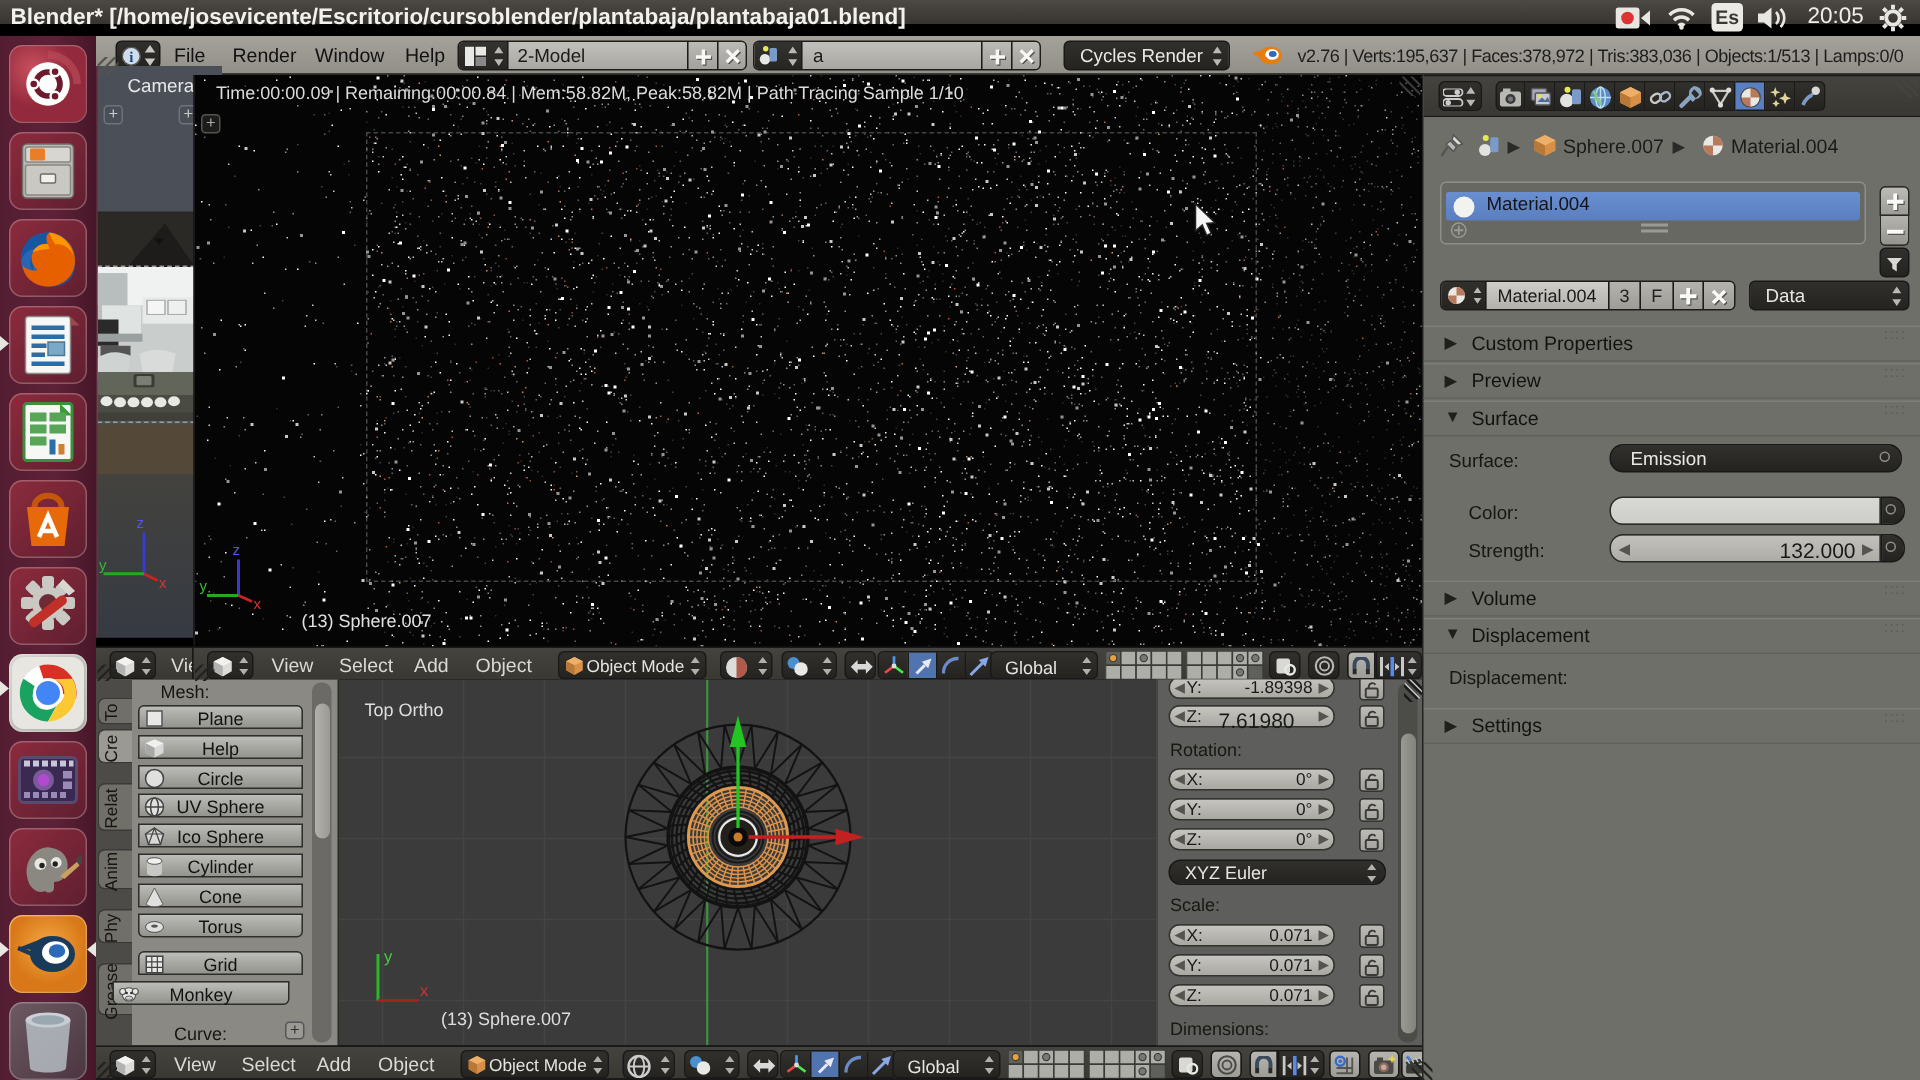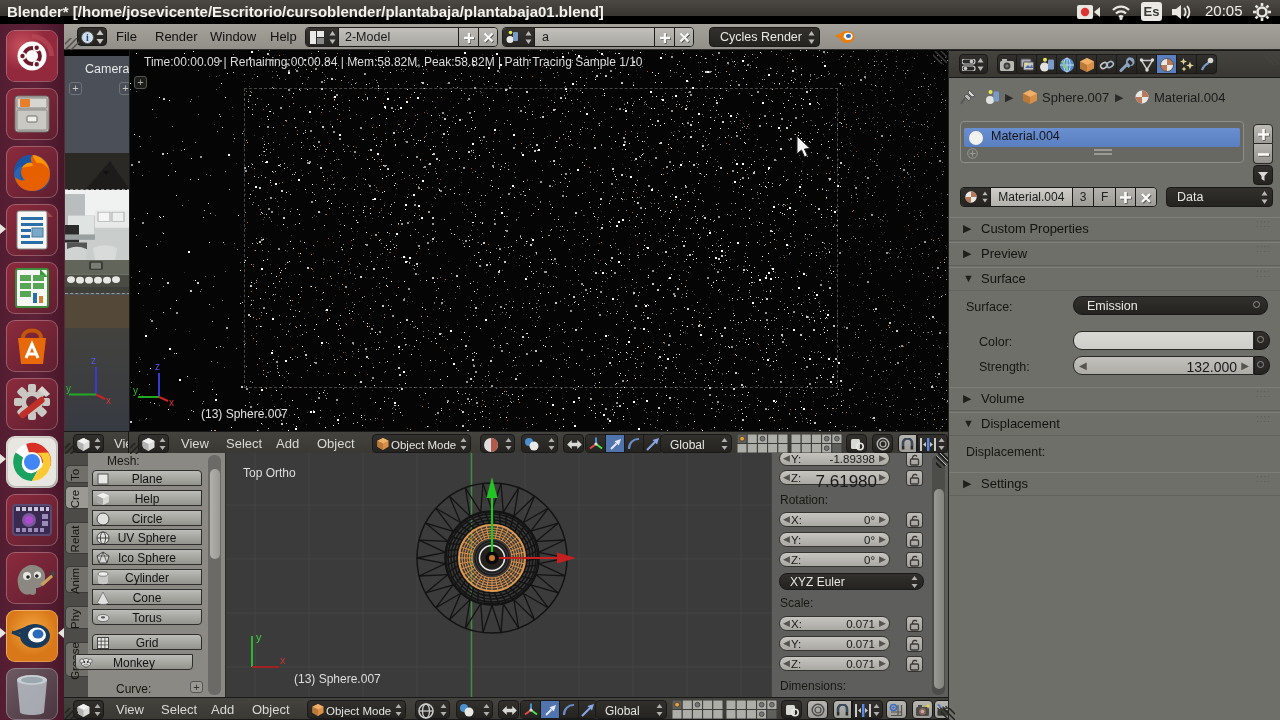--- a/index.html
+++ b/index.html
@@ -296,23 +296,24 @@
       </svg>
  </div>
 
  <svg class="abs" style="left:771px;top:4px;" width="20" height="17" viewBox="0 0 20 17">
       <ellipse cx="12" cy="9" rx="7.5" ry="6" fill="#e87d0d"></ellipse>
       <ellipse cx="13" cy="8.3" rx="4.5" ry="3.6" fill="#fff"></ellipse>
       <ellipse cx="13.5" cy="8" rx="2.6" ry="2" fill="#2a6ab8"></ellipse>
       <path d="M0 7.5 L10 4 L8 9 Z" fill="#e87d0d"></path>
       <path d="M1 7.5 L9 11 L11 14" stroke="#e87d0d" stroke-width="2" fill="none"></path>
     </svg>
+ <div class="abs" style="left:801px;top:6px;font-size:12px;letter-spacing:-0.3px;color:#1e1e1e;">v2.76 | Verts:195,637 | Faces:378,972 | Tris:383,036 | Objects:1/513 | Lamps:0/0</div>
 </div>
 
-<div class="abs" style="left:64px;top:56px;width:84px;height:381px;background:#4a4f58;border-left:1px solid #5a2a3a;overflow:hidden;">
+<div class="abs" style="left:64px;top:44px;width:84px;height:381px;background:#4a4f58;border-left:1px solid #5a2a3a;overflow:hidden;">
   <div class="abs" style="left:20px;top:6px;font-size:12.5px;color:#e8e8e8;">Camera</div>
   <div class="abs" style="left:4px;top:26px;width:13px;height:13px;border:1px solid #6e737a;border-radius:3px;background:#4a4f57;color:#c8c8c8;font-size:11px;line-height:11px;text-align:center;">+</div>
   <div class="abs" style="left:54px;top:26px;width:13px;height:13px;border:1px solid #6e737a;border-radius:3px;background:#4a4f57;color:#c8c8c8;font-size:11px;line-height:11px;text-align:center;">+</div>
 
   <div class="abs" style="left:0;top:97px;width:65px;height:37px;background:#2a2926;"></div>
   <svg class="abs" style="left:0;top:97px;" width="65" height="37" viewBox="0 0 65 37">
       <path d="M20 37 L45 8 L65 37 Z" fill="#1d1c1a"></path>
       <path d="M38 18 l6 0 l-3 4 z" fill="#111"></path>
     </svg>
   <div class="abs" style="left:0;top:133px;width:65px;height:1px;border-top:1px dashed #999;"></div>
@@ -851,21 +852,21 @@
     <span style="position:absolute;right:3px;top:1px;font-size:9px;color:#55544f;">▶</span>
     </div>
     <div class="abs" style="left:134px;top:-2px;width:17px;height:16px;background:linear-gradient(#bcbbb6,#a2a19c);border:1px solid #33332f;border-radius:3px;">
         <svg width="11" height="12" viewBox="0 0 11 12" style="margin:1.5px auto;">
         <rect x="1.5" y="5" width="8" height="6" rx="1" fill="none" stroke="#3a3a38" stroke-width="1.3"></rect>
         <path d="M3.5 5 V3.5 A 2.5 2.5 0 0 1 8 2.5" fill="none" stroke="#3a3a38" stroke-width="1.3"></path>
       </svg>
     </div>
     <div class="abs" style="left:7px;top:17px;width:111px;height:15px;background:linear-gradient(#c6c5c0,#a9a8a3);border:1px solid #33332f;border-radius:8px;">
     <span style="position:absolute;left:11px;top:1px;font-size:11.5px;color:#1a1a1a;">Z:</span>
-    <span style="position:absolute;right:12px;top:1px;font-size:17px;color:#1a1a1a;">7.61980</span>
+    <span style="position:absolute;right:26px;top:1px;font-size:14px;color:#1a1a1a;">7.61980</span>
     <span style="position:absolute;left:3px;top:1px;font-size:9px;color:#55544f;">◀</span>
     <span style="position:absolute;right:3px;top:1px;font-size:9px;color:#55544f;">▶</span>
     </div>
     <div class="abs" style="left:134px;top:17px;width:17px;height:16px;background:linear-gradient(#bcbbb6,#a2a19c);border:1px solid #33332f;border-radius:3px;">
         <svg width="11" height="12" viewBox="0 0 11 12" style="margin:1.5px auto;">
         <rect x="1.5" y="5" width="8" height="6" rx="1" fill="none" stroke="#3a3a38" stroke-width="1.3"></rect>
         <path d="M3.5 5 V3.5 A 2.5 2.5 0 0 1 8 2.5" fill="none" stroke="#3a3a38" stroke-width="1.3"></path>
       </svg>
     </div>
     <div class="abs" style="left:8px;top:40px;font-size:12px;color:#181812;">Rotation:</div>

